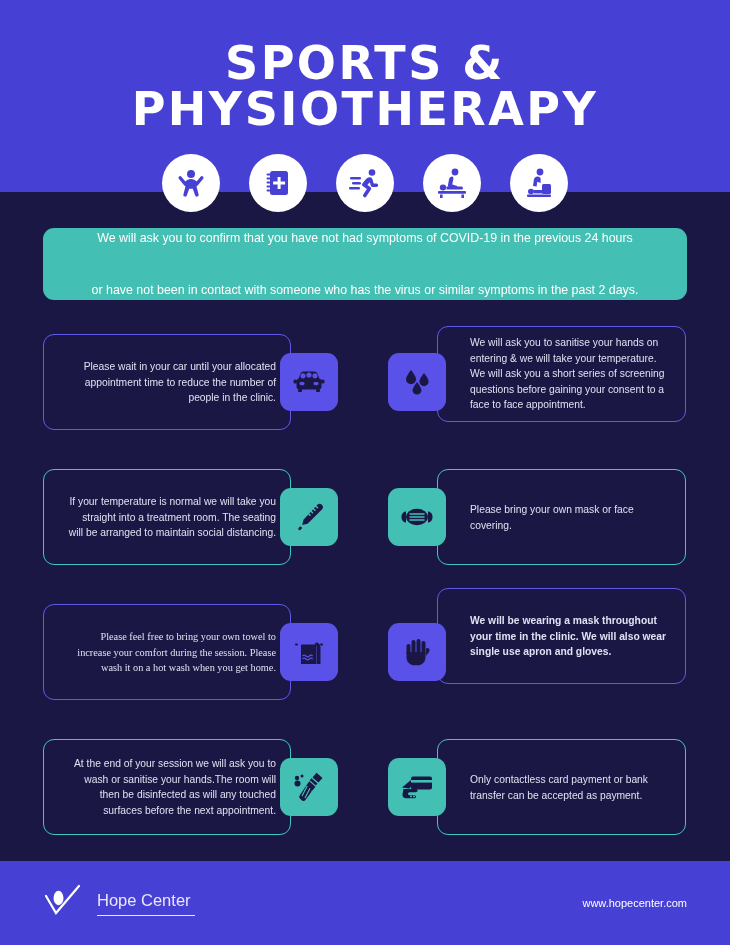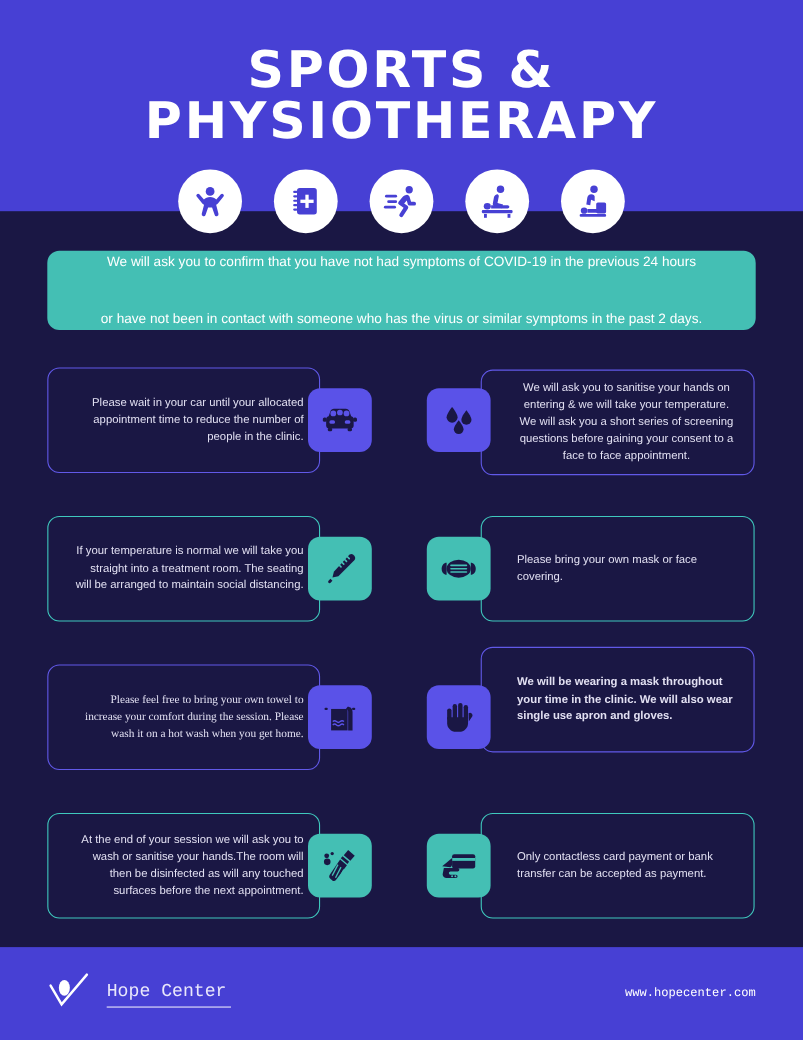--- a/index.html
+++ b/index.html
@@ -92,21 +92,20 @@
     z-index:5;
   }
   .iconbox.teal { background:#44bfb4; }
   .iconbox svg { display:block; }
 
   
   .footer {
     position:absolute; left:0; top:861px;
     width:730px; height:84px;
     background:#4740d4;
-    font-family:Liberation Mono, monospace;
   }
   .footer-inner {
     position:absolute;
     left:43px; right:43px; top:0; bottom:0;
     display:flex; align-items:center; justify-content:space-between;
   }
   .brand { display:flex; align-items:center; gap:12px; }
   .brand-name {
     color:#e9e7fb;
     font-size:16.5px;
@@ -199,21 +198,21 @@
     <circle cx="24" cy="11.8" r="2.6" fill="#5a52e8"></circle>
     <rect x="8.5" y="18" width="5" height="3.2" rx="1.4" fill="#5a52e8"></rect>
     <rect x="22.5" y="18" width="5" height="3.2" rx="1.4" fill="#5a52e8"></rect>
     <rect x="7" y="25" width="4" height="3" rx="1"></rect>
     <rect x="25" y="25" width="4" height="3" rx="1"></rect>
     <rect x="2.5" y="15.5" width="3.5" height="4" rx="1.5"></rect>
     <rect x="30" y="15.5" width="3.5" height="4" rx="1.5"></rect>
   </svg>
 </div>
 
-<div class="card right" style="top:336px;text-align:center;">
+<div class="card right" style="top:326px;">
   <div class="card-text">We will ask you to sanitise your hands on entering &amp; we will take your temperature. We will ask you a short series of screening questions before gaining your consent to a face to face appointment.</div>
 </div>
 <div class="iconbox" style="left:388px; top:353px;">
   <svg width="34" height="34" viewBox="0 0 34 34" fill="#1a1744">
     <path d="M11 5c0 0-5 6.2-5 9.3a5 5 0 0 0 10 0C16 11.2 11 5 11 5z"></path>
     <path d="M24 8c0 0-4.6 5.7-4.6 8.6a4.6 4.6 0 0 0 9.2 0C28.6 13.7 24 8 24 8z"></path>
     <path d="M17 17c0 0-4.4 5.5-4.4 8.2a4.4 4.4 0 0 0 8.8 0C21.4 22.5 17 17 17 17z"></path>
   </svg>
 </div>
 

